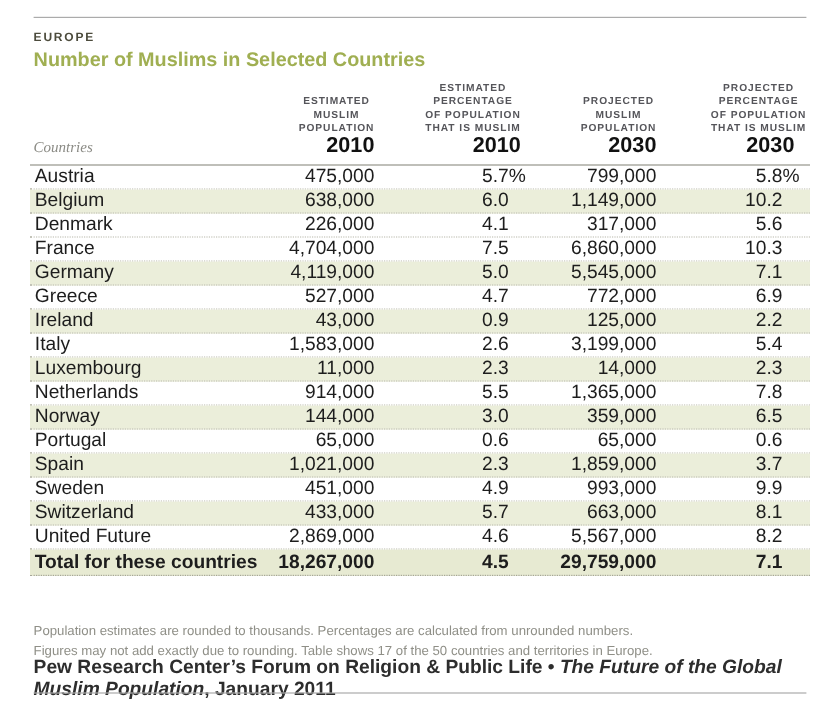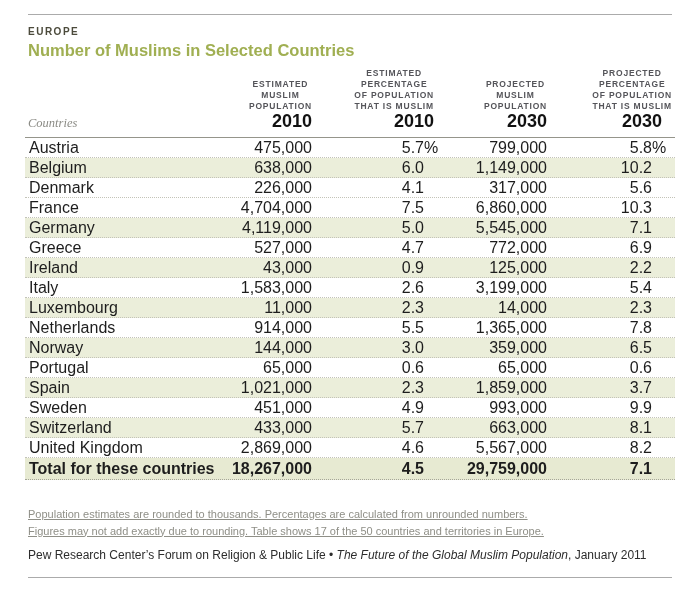--- a/index.html
+++ b/index.html
@@ -52,26 +52,26 @@
   .row.total .cell { line-height:21px; }
   .c1 { left:4px; }
   .c2 { right:363px; }
   .c3 { right:251px; }
   .c3sym { right:241px; width:10px; }
   .c4 { right:128px; }
   .c5 { right:23px; }
   .c5sym { right:13px; width:10px; }
   .sym { text-align:left; }
   .footnotes {
-    position:absolute; left:28px; top:506px;
-    font-size:11px; line-height:16.5px; color:#8f8f87;text-decoration:underline;
+    position:absolute; left:28px; top:518px;
+    font-size:11px; line-height:16.5px; color:#8f8f87;
   }
   .source {
     position:absolute; left:28px; top:548px;
-    font-size:12px; color:#2d2d2d;
+    font-size:16px; color:#2d2d2d;font-weight:bold;
   }
   .source em { font-style:italic; }
 </style>
 </head>
 <body>
 
 <div class="page">
   <div class="rule top-rule"></div>
   <div class="eyebrow">EUROPE</div>
   <div class="title">Number of Muslims in Selected Countries</div>
@@ -209,21 +209,21 @@
         <div class="cell c5">9.9</div>
       </div>
       <div class="row stripe">
         <div class="cell c1">Switzerland</div>
         <div class="cell c2">433,000</div>
         <div class="cell c3">5.7</div>
         <div class="cell c4">663,000</div>
         <div class="cell c5">8.1</div>
       </div>
       <div class="row">
-        <div class="cell c1">United Kingdom</div>
+        <div class="cell c1">United Future</div>
         <div class="cell c2">2,869,000</div>
         <div class="cell c3">4.6</div>
         <div class="cell c4">5,567,000</div>
         <div class="cell c5">8.2</div>
       </div>
       <div class="row total">
         <div class="cell c1">Total for these countries</div>
         <div class="cell c2">18,267,000</div>
         <div class="cell c3">4.5</div>
         <div class="cell c4">29,759,000</div>

